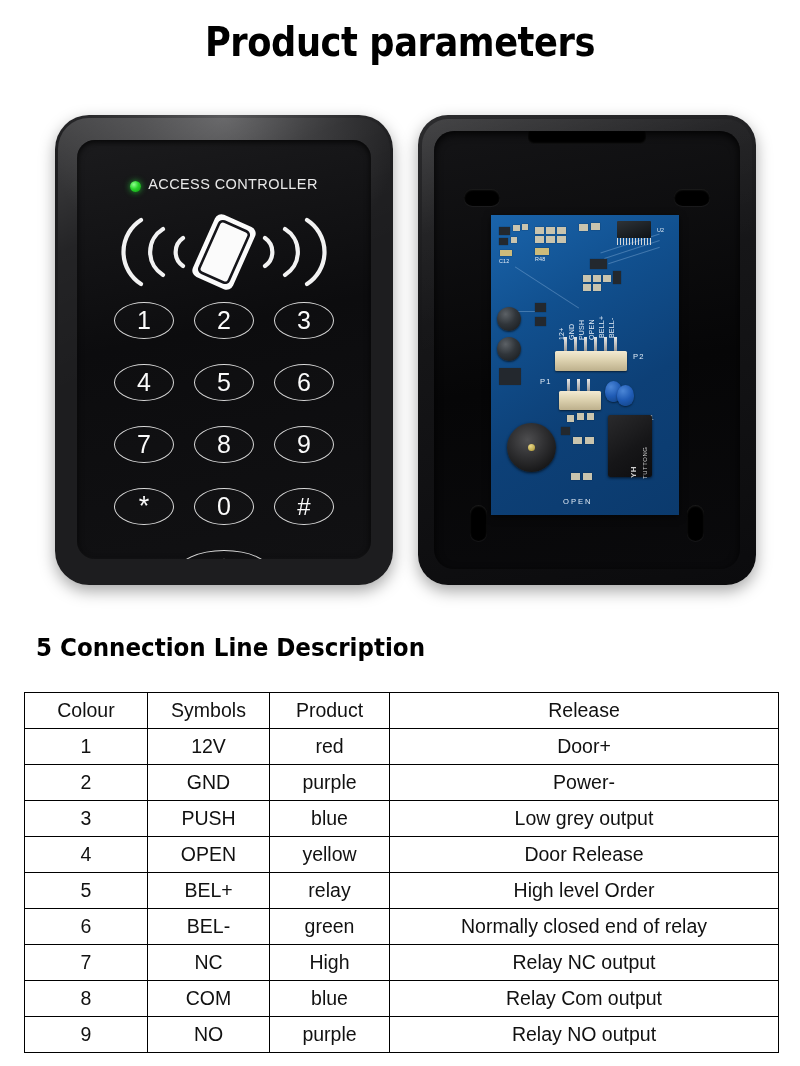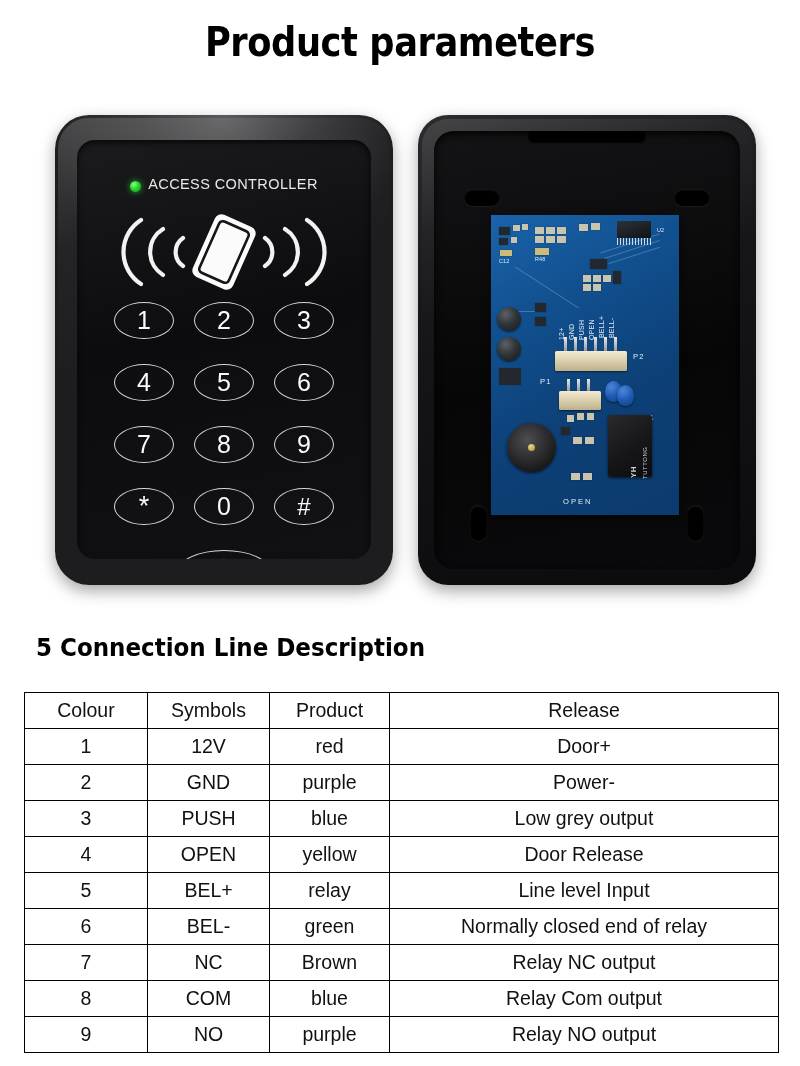--- a/index.html
+++ b/index.html
@@ -575,32 +575,32 @@
     <tr>
       <td>4</td>
       <td>OPEN</td>
       <td>yellow</td>
       <td>Door Release</td>
     </tr>
     <tr>
       <td>5</td>
       <td>BEL+</td>
       <td>relay</td>
-      <td>Line level Input</td>
+      <td>High level Order</td>
     </tr>
     <tr>
       <td>6</td>
       <td>BEL-</td>
       <td>green</td>
       <td>Normally closed end of relay</td>
     </tr>
     <tr>
       <td>7</td>
       <td>NC</td>
-      <td>Brown</td>
+      <td>High</td>
       <td>Relay NC output</td>
     </tr>
     <tr>
       <td>8</td>
       <td>COM</td>
       <td>blue</td>
       <td>Relay Com output</td>
     </tr>
     <tr>
       <td>9</td>

